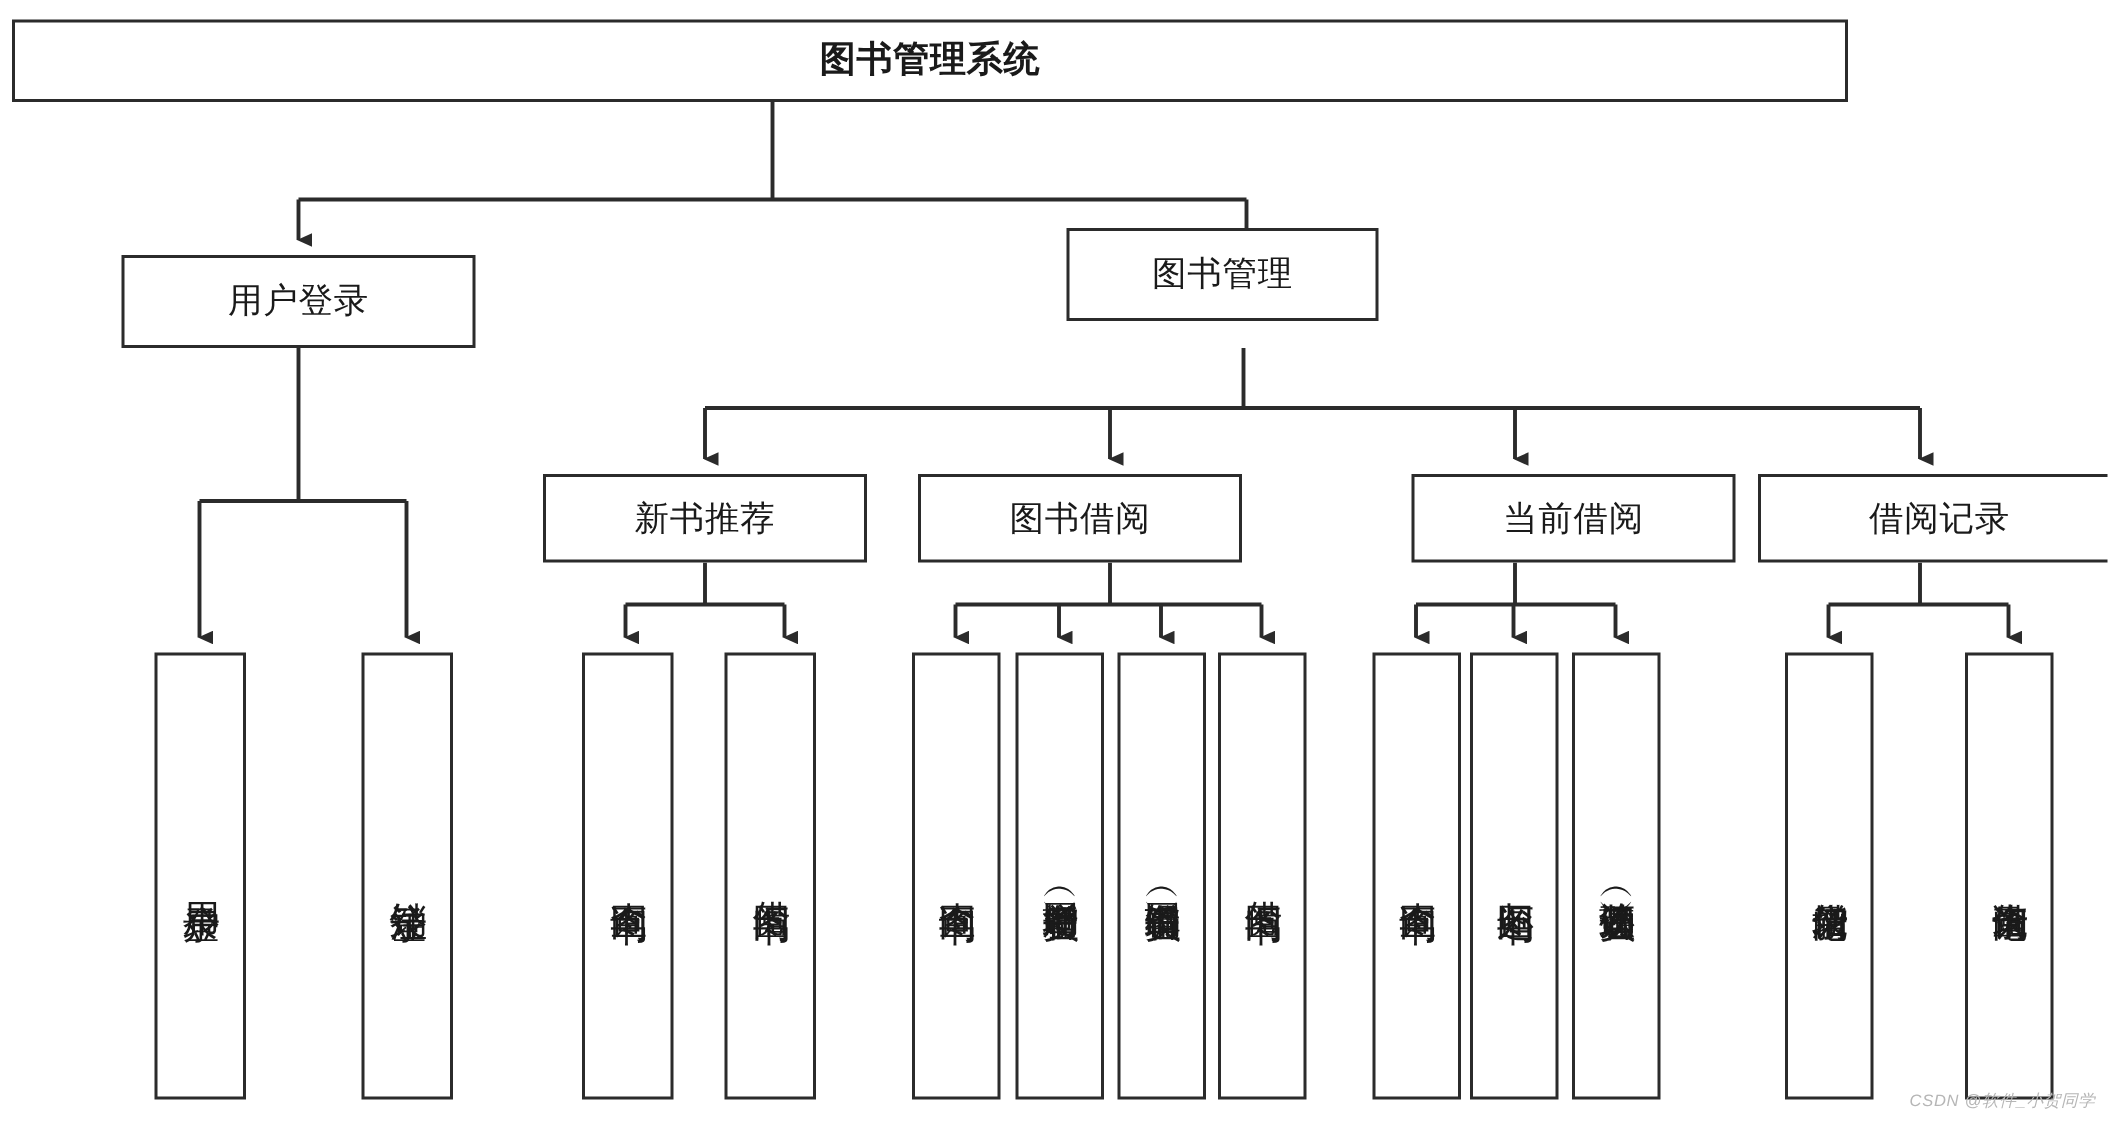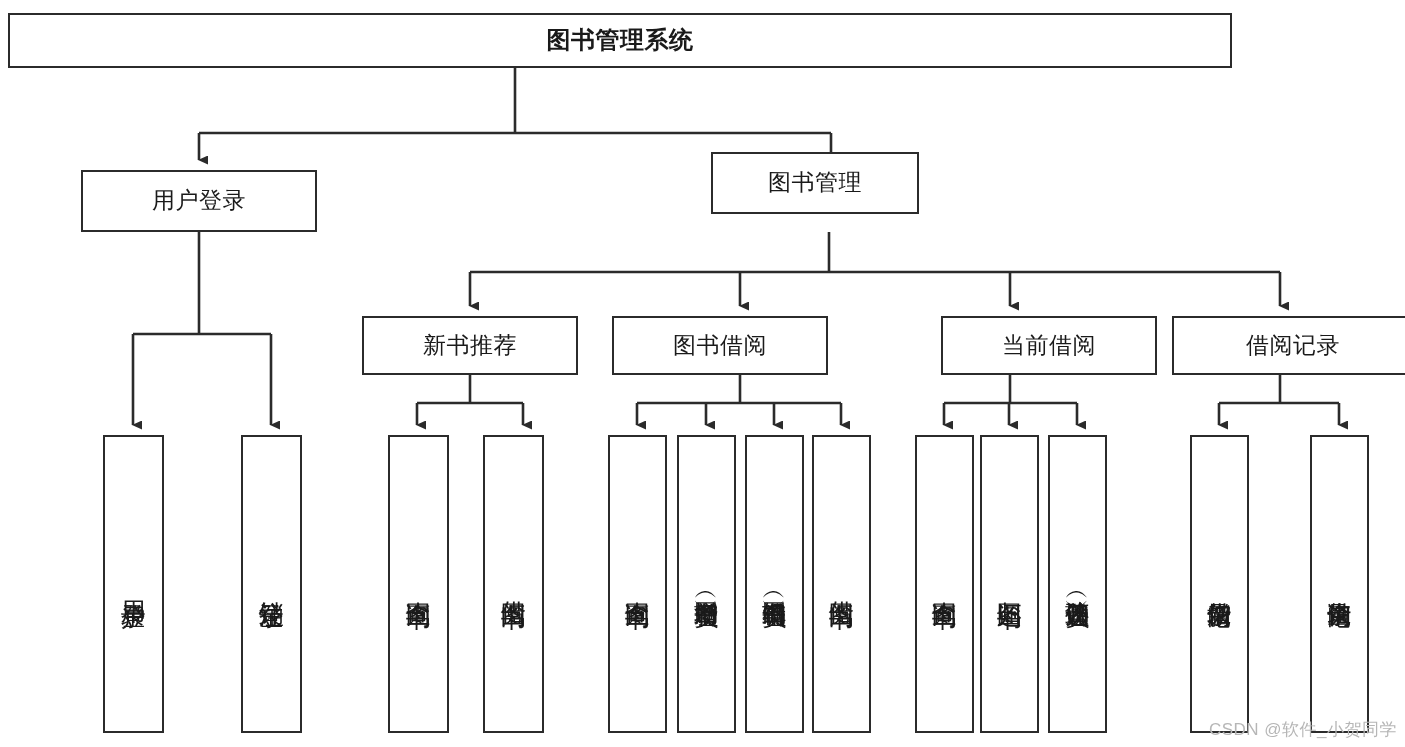--- a/index.html
+++ b/index.html
@@ -63,25 +63,26 @@
     color: #1a1a1a;
   }
   .node-label-v.tight {
     font-size: 24px;
     letter-spacing: 0.5px;
   }
   .watermark {
     position: absolute;
     right: 8px;
     bottom: 6px;
-    font-size: 17px;
+    font-size: 11px;
     color: #b6b6b6;
     letter-spacing: 0.5px;
     white-space: nowrap;
     pointer-events: none;
+    font-style: italic;
   }
 </style>
 </head>
 <body>
 
 <div id="diagram-root">
 
   <svg class="diagram-canvas" viewBox="0 0 1405 747">
     <defs>
       <marker id="arrowhead" markerWidth="9" markerHeight="10" refX="4.5" refY="9" orient="auto" markerUnits="userSpaceOnUse">

